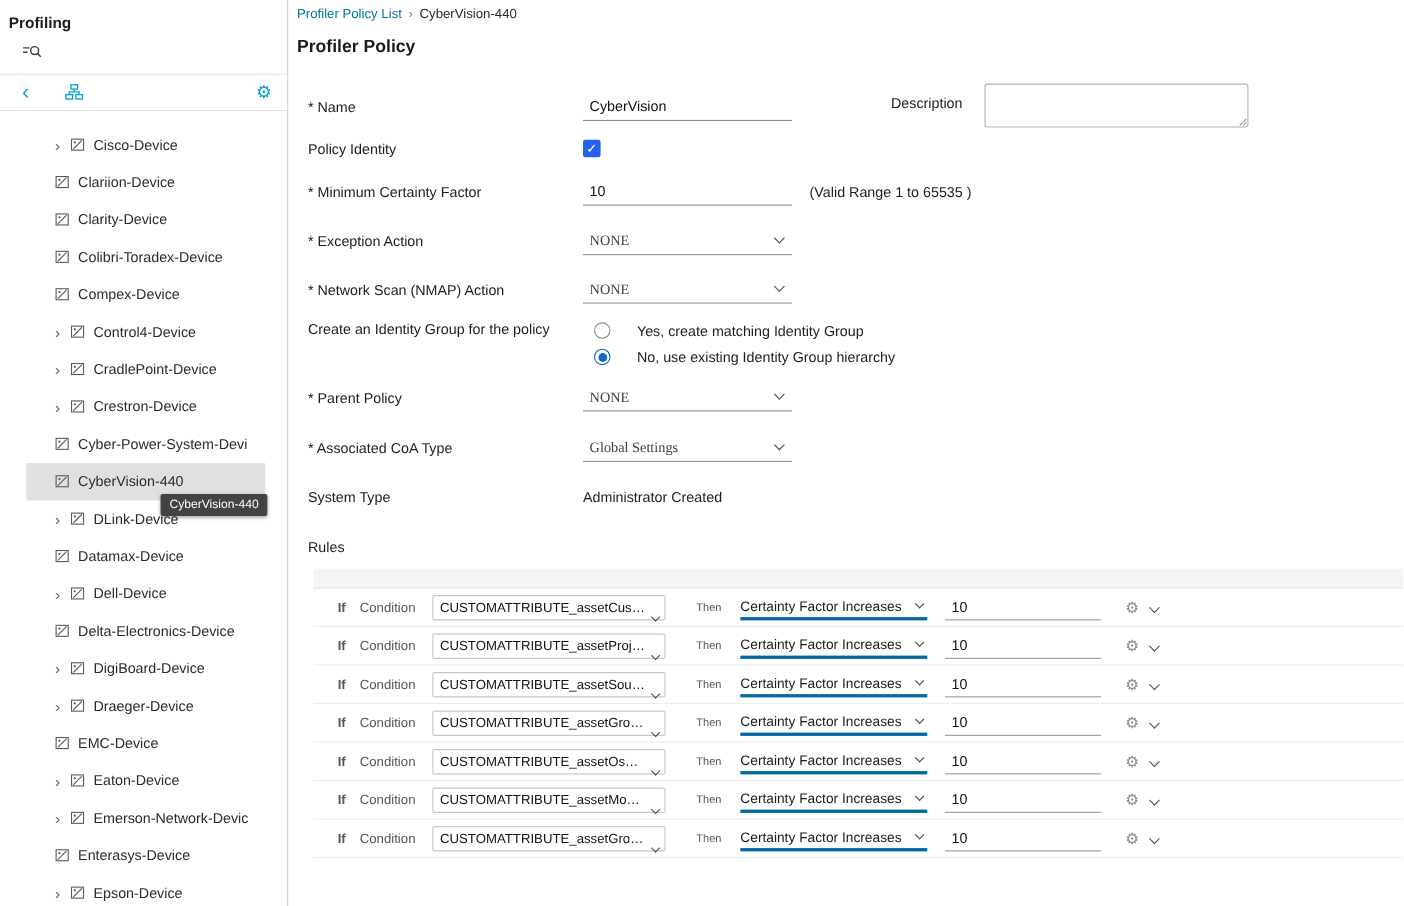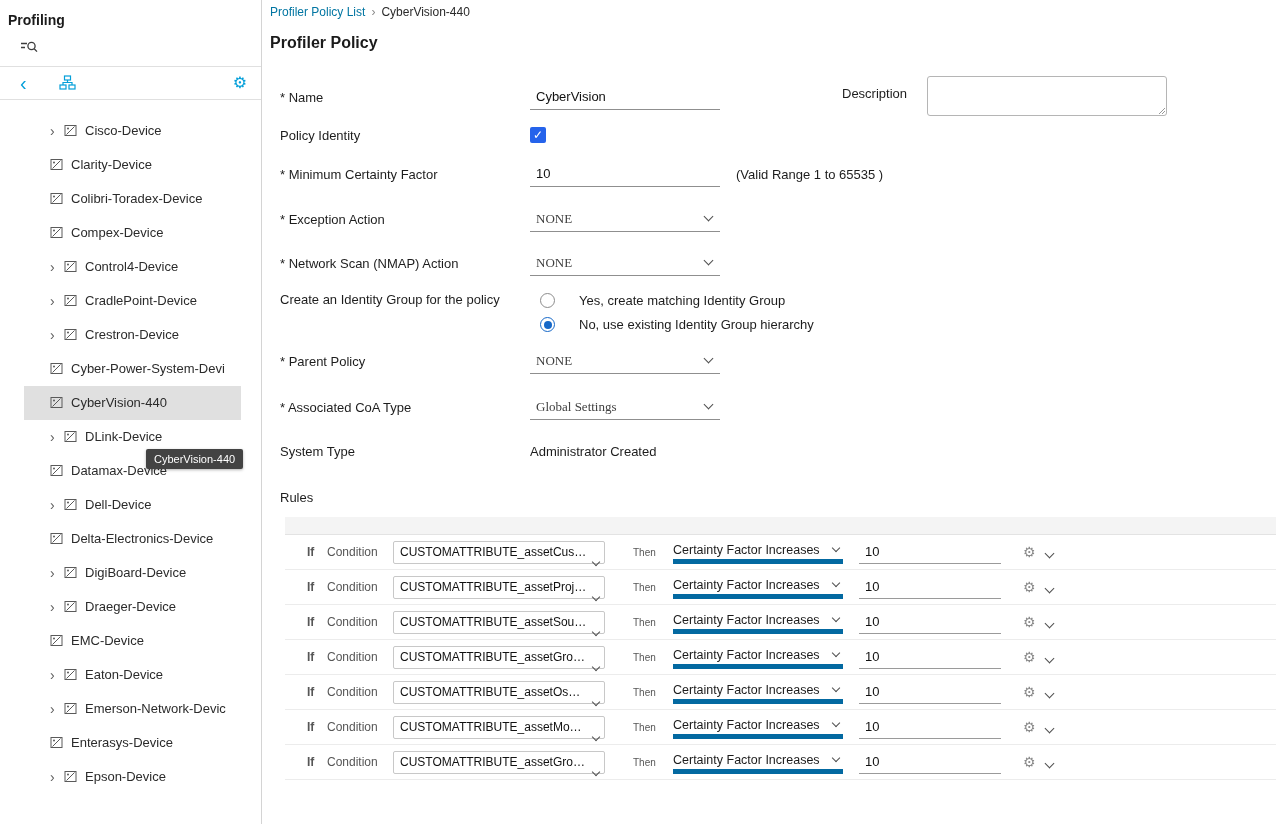--- a/index.html
+++ b/index.html
@@ -64,21 +64,21 @@
     display: flex; align-items: center; justify-content: space-between;
     padding: 0 8px 0 6px; font-size: 13px; color: #404040; cursor: pointer; font-family: Liberation Serif, serif;
   }
   .caret {
     width: 7px; height: 7px; display: inline-block;
     border-right: 1.5px solid #4f4f4f; border-bottom: 1.5px solid #4f4f4f;
     transform: rotate(45deg); margin-top: -4px; flex-shrink: 0;
   }
   .row-name { height: 30px; margin-bottom: 10px; }
   .desc-wrap { position: absolute; left: 540px; top: -6px; display: flex; gap: 20px; align-items: flex-start; }
-  .desc-label { padding-top: 10px; color: #1d1d1d; margin-left: 32px; }
+  .desc-label { padding-top: 10px; color: #1d1d1d; }
   .desc-area {
     width: 240px; height: 40px; border: 1px solid #b5b5b5; border-radius: 3px;
     resize: none; font-family: "Liberation Sans", sans-serif; font-size: 13px; padding: 4px;
     outline: none;
   }
   .resize-corner { position: absolute; right: 1px; bottom: 1px; pointer-events: none; }
   .row-pe { height: 26px; margin-bottom: 12px; }
   .cb {
     width: 16px; height: 16px; background: #2563eb; border-radius: 2px;
     color: #fff; font-size: 12px; display: flex; align-items: center; justify-content: center;
@@ -111,21 +111,21 @@
     display: flex; align-items: center; position: relative;
     padding: 0 16px 0 6px; cursor: pointer; background: #fff;
   }
   .cond-text {
     font-size: 12px; color: #111; white-space: nowrap; overflow: hidden; text-overflow: ellipsis;
   }
   .cond-caret { position: absolute; right: 5px; top: 9px; }
   .cond-caret .caret { width: 6px; height: 6px; }
   .r-then { margin-left: 28px; width: 36px; font-size: 10px; color: #565656; }
   .action-sel {
-    margin-left: 4px; width: 170px; height: 24px; border-bottom: 5px solid #0369a1;
+    margin-left: 4px; width: 170px; height: 24px; border-bottom: 3px solid #0369a1;
     display: flex; align-items: center; justify-content: space-between;
     font-size: 12.5px; color: #1b1b1b; padding-right: 4px; cursor: pointer;
   }
   .action-sel .caret { width: 6px; height: 6px; }
   .val-input {
     margin-left: 16px; width: 142px; height: 24px; border-bottom: 1px solid #9a9a9a;
     display: flex; align-items: center; padding-left: 6px; font-size: 13px; color: #111; cursor: text;
   }
   .gear { margin-left: 22px; color: #8a8a8a; font-size: 14px; cursor: pointer; line-height: 1; }
   .row-caret { margin-left: 10px; cursor: pointer; }
@@ -164,20 +164,31 @@
         <span class="pol-ic">
           <svg width="13" height="13" viewBox="0 0 13 13">
             <rect x="1" y="1.5" width="11" height="10" fill="none" stroke="#5a5a5a" stroke-width="1"></rect>
             <line x1="2.5" y1="10.5" x2="10.5" y2="2.5" stroke="#5a5a5a" stroke-width="1"></line>
             <circle cx="4" cy="4.5" r="1" fill="#5a5a5a"></circle>
           </svg>
         </span>
         <span class="tl">Cisco-Device</span>
       </div>
 
+      <div class="tree-row">
+
+        <span class="pol-ic">
+          <svg width="13" height="13" viewBox="0 0 13 13">
+            <rect x="1" y="1.5" width="11" height="10" fill="none" stroke="#5a5a5a" stroke-width="1"></rect>
+            <line x1="2.5" y1="10.5" x2="10.5" y2="2.5" stroke="#5a5a5a" stroke-width="1"></line>
+            <circle cx="4" cy="4.5" r="1" fill="#5a5a5a"></circle>
+          </svg>
+        </span>
+        <span class="tl">Clariion-Device</span>
+      </div>
 
       <div class="tree-row">
 
         <span class="pol-ic">
           <svg width="13" height="13" viewBox="0 0 13 13">
             <rect x="1" y="1.5" width="11" height="10" fill="none" stroke="#5a5a5a" stroke-width="1"></rect>
             <line x1="2.5" y1="10.5" x2="10.5" y2="2.5" stroke="#5a5a5a" stroke-width="1"></line>
             <circle cx="4" cy="4.5" r="1" fill="#5a5a5a"></circle>
           </svg>
         </span>

